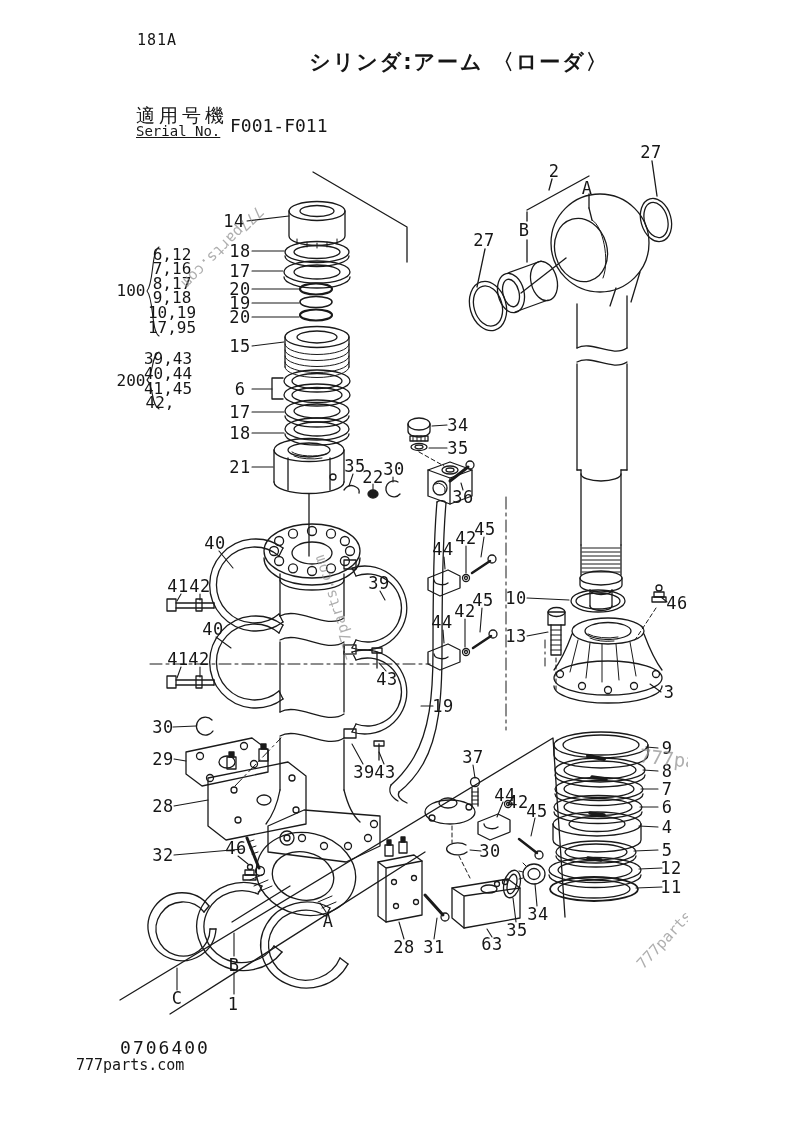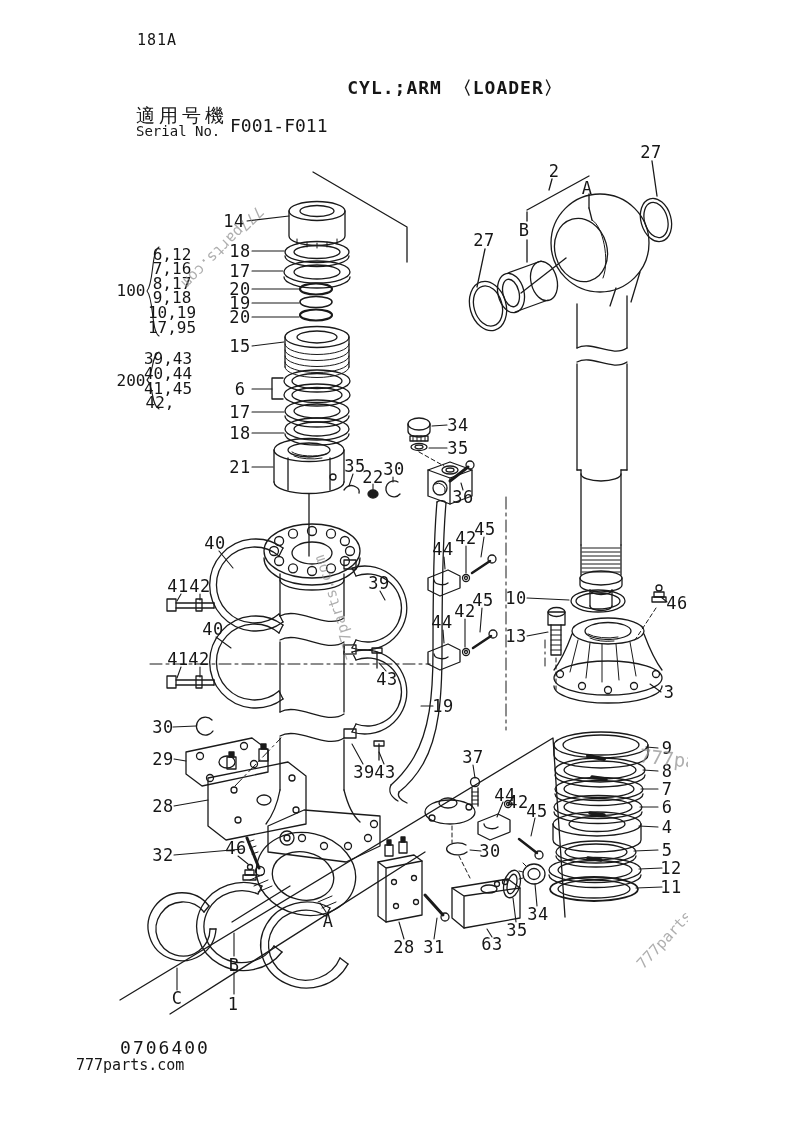--- a/index.html
+++ b/index.html
@@ -10,21 +10,21 @@
       letter-spacing:.5px;white-space:nowrap;line-height:1;}
   .refrow{position:absolute;transform:translate(-50%,-50%);font-size:16px;white-space:nowrap;line-height:1;}
   .grpid{position:absolute;transform:translate(-50%,-50%);font-size:16px;line-height:1;}
   .pagecode{position:absolute;left:137px;top:31px;font-size:15px;letter-spacing:1px;}
   .title-jp{position:absolute;left:459px;top:48px;transform:translate(-50%,0);
             font-family:"DejaVu Sans",sans-serif;font-size:21px;font-weight:bold;letter-spacing:2px;white-space:nowrap;}
   .title-en{position:absolute;left:455px;top:76px;transform:translate(-50%,0);
             font-size:18px;font-weight:600;letter-spacing:1px;white-space:nowrap;}
   .app-jp{position:absolute;left:136px;top:103px;font-family:"DejaVu Sans",sans-serif;
           font-size:19px;letter-spacing:4px;}
-  .app-en{position:absolute;left:136px;top:123px;font-size:14px;}
+  .app-en{position:absolute;left:136px;top:123px;font-size:14px;text-decoration:underline;}
   .serial{position:absolute;left:230px;top:115px;font-size:18px;}
   .doc-no{position:absolute;left:165px;top:1047px;transform:translate(-50%,-50%);
           font-size:18px;letter-spacing:2px;}
   .site{position:absolute;left:76px;top:1056px;font-size:15px;}
   .wm{position:absolute;color:#8d8d8d;opacity:.7;white-space:nowrap;line-height:1;}
   .wm1{left:222px;top:247px;font-size:15px;transform:translate(-50%,-50%) rotate(135deg);}
   .wm2{left:336px;top:607px;font-size:15px;transform:translate(-50%,-50%) rotate(-108deg);}
   .wm3{left:708px;top:763px;font-size:19px;transform:translate(-50%,-50%) rotate(6deg);}
   .wm4{left:677px;top:927px;font-size:15px;transform:translate(-50%,-50%) rotate(-47deg);}
 </style>
@@ -382,21 +382,21 @@
     <path d="M433,706 H421 M473,765 L475,778 M481,851 L470,850"></path>
     <path d="M527,598 L569,600 M527,636 L548,632 M667,602 L661,597 M661,692 L650,684"></path>
     <path d="M658,748 L646,747 M658,771 L643,770 M658,789 L641,789 M658,807 L640,807 M658,827 L639,826 M658,850 L634,851 M662,868 L639,869 M662,887 L636,888"></path>
     <path d="M173,727 L196,726 M174,759 L186,761 M174,806 L208,800 M174,855 L243,849 M238,856 L248,864"></path>
     <path d="M404,939 L399,922 M434,939 L437,918 M492,937 L487,929 M516,922 L513,898 M537,906 L535,884"></path>
     <path d="M326,912 L320,903 M234,956 V933 M177,990 V968 M234,994 V972"></path>
   </g>
 </svg>
 
   <div class="pagecode">181A</div>
-  <div class="title-en">CYL.;ARM 〈LOADER〉</div>
+  <div class="title-jp">シリンダ:アーム 〈ローダ〉</div>
   <div class="app-jp">適用号機</div>
   <div class="app-en">Serial No.</div>
   <div class="serial">F001-F011</div>
 
   <div class="grpid" style="left:131px;top:291px">100</div>
   <div class="refrow" style="left:172px;top:255px">6,12</div>
   <div class="refrow" style="left:172px;top:269px">7,16</div>
   <div class="refrow" style="left:172px;top:284px">8,17</div>
   <div class="refrow" style="left:172px;top:298px">9,18</div>
   <div class="refrow" style="left:172px;top:313px">10,19</div>

